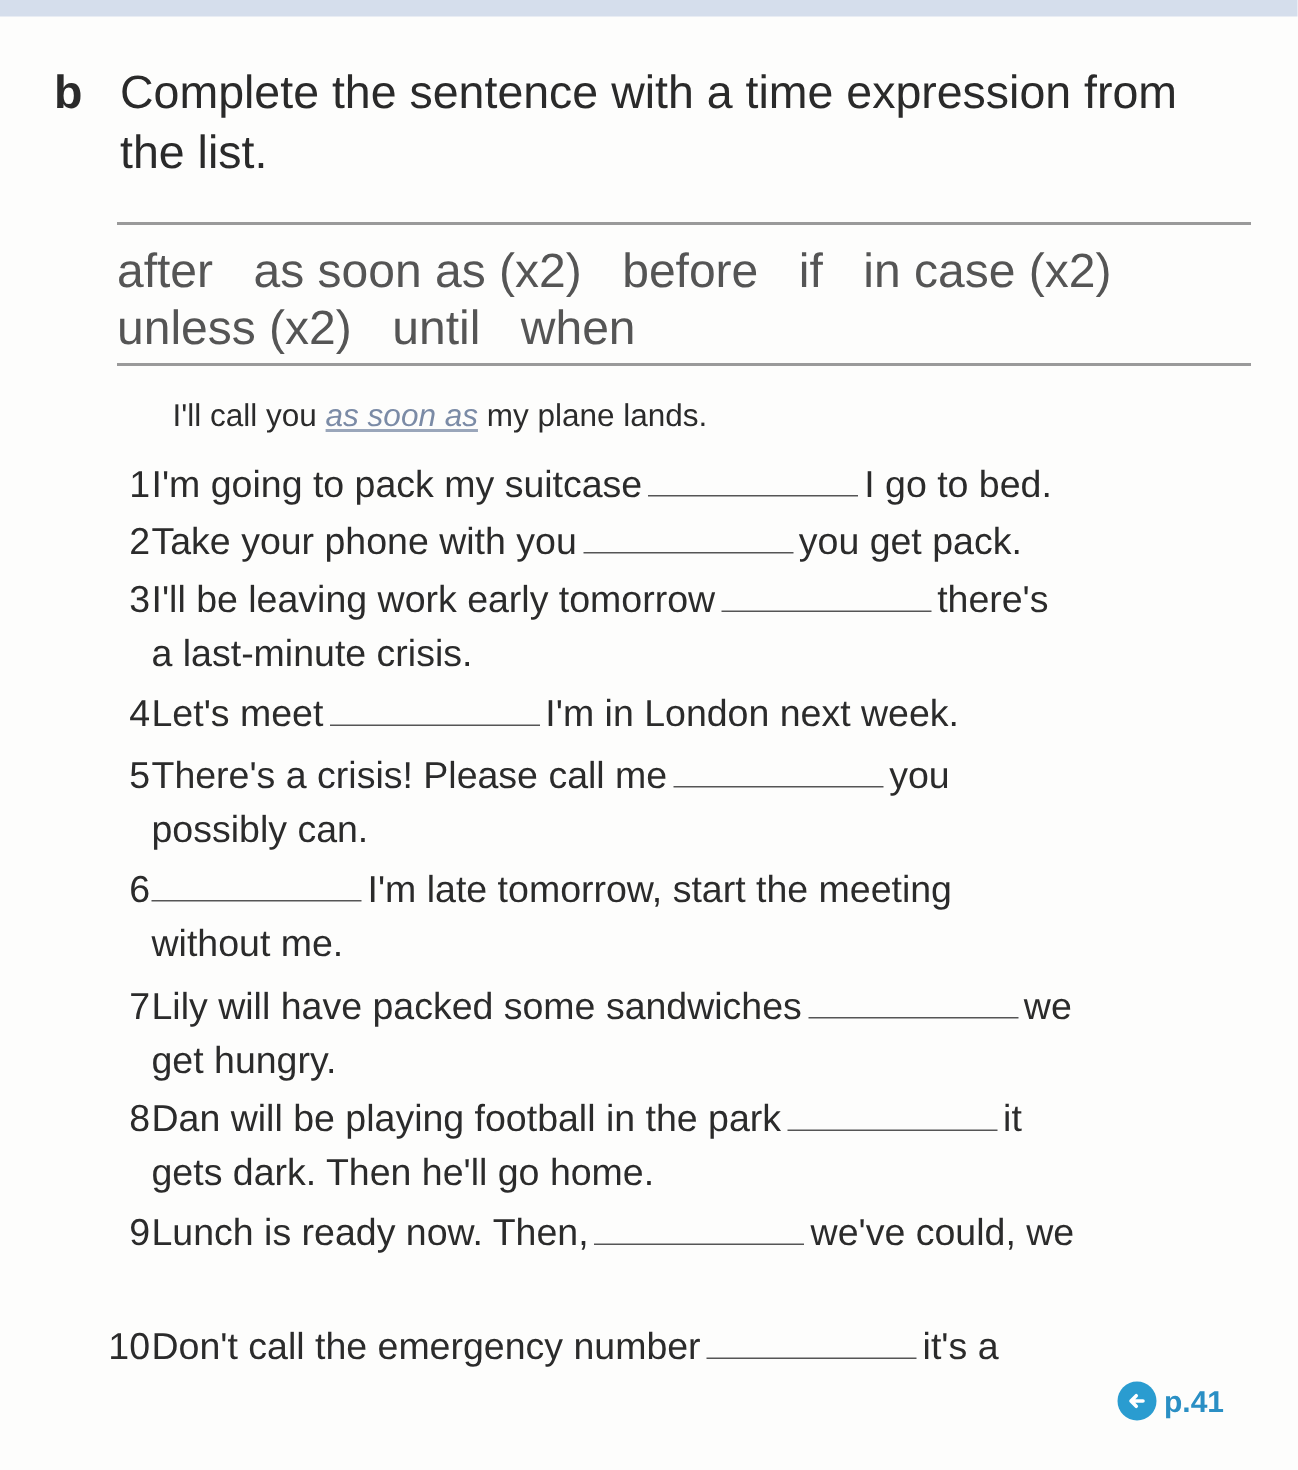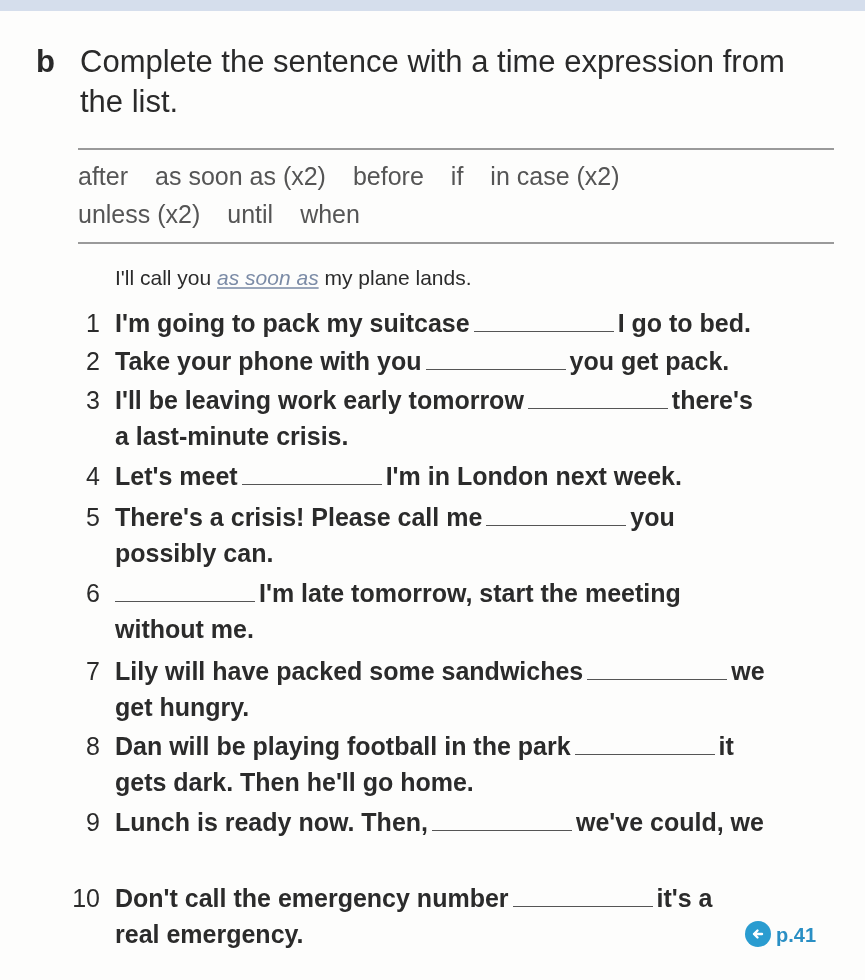--- a/index.html
+++ b/index.html
@@ -22,39 +22,39 @@
       position: absolute; left: 0; top: 0; font-weight: bold;
     }
     .heading .text {
       position: absolute; left: 44px; top: 0; width: 730px;
     }
     .wordbox {
       position: absolute; left: 78px; top: 148px; width: 756px; height: 92px;
       border-top: 2px solid #9a9a9a; border-bottom: 2px solid #9a9a9a;
     }
     .wordbox .row {
-      position: absolute; left: 0; font-size: 25px; color: #555;
+      position: absolute; left: 0; font-size: 32px; color: #555;
       white-space: nowrap;
     }
     .wordbox .row span { margin-right: 27px; }
     .example {
       position: absolute; left: 115px; top: 266px; font-size: 21px; white-space: nowrap;
     }
     .answer {
       font-style: italic; color: #7b8ba6; text-decoration: underline;
       text-decoration-color: #9aa6ba;
     }
     .item {
       position: absolute; left: 60px; width: 780px; font-size: 25px; line-height: 36px;
     }
     .item .num {
       position: absolute; left: 0; top: 0; width: 40px; text-align: right;
     }
     .item .body {
-      position: absolute; left: 55px; top: 0; width: 720px; font-weight: bold;
+      position: absolute; left: 41px; top: 0; width: 720px;
     }
     .blank {
       display: inline-block; width: 140px; height: 20px;
       border-bottom: 1.5px solid #555; vertical-align: baseline; margin: 0 4px;
     }
     .pageref {
       position: absolute; left: 745px; top: 921px; display: flex; align-items: flex-end;
       color: #2a8fc4; font-weight: bold; font-size: 20px;
     }
     .pageref .circle {
@@ -127,21 +127,21 @@
   <div class="body"><span>Dan will be playing football in the park</span><span class="blank"></span><span>it</span><br><span>gets dark. Then he'll go home.</span></div>
 </div>
 
 <div class="item" style="top:804px;">
   <span class="num">9</span>
   <div class="body"><span>Lunch is ready now. Then,</span><span class="blank"></span><span>we've could, we</span><br></div>
 </div>
 
 <div class="item" style="top:880px;">
   <span class="num">10</span>
-  <div class="body"><span>Don't call the emergency number</span><span class="blank"></span><span>it's a</span><br><span>real emergency.</span></div>
+  <div class="body"><span>Don't call the emergency number</span><span class="blank"></span><span>it's a</span><br></div>
 </div>
 
 <div class="pageref">
   <span class="circle">
     <svg width="16" height="16" viewBox="0 0 16 16">
         <path d="M12 8 H4 M7.5 4.5 L4 8 L7.5 11.5" stroke="#fff" stroke-width="2.4" fill="none" stroke-linecap="round" stroke-linejoin="round"></path>
       </svg>
   </span>
   <span>p.41</span>
 </div>

